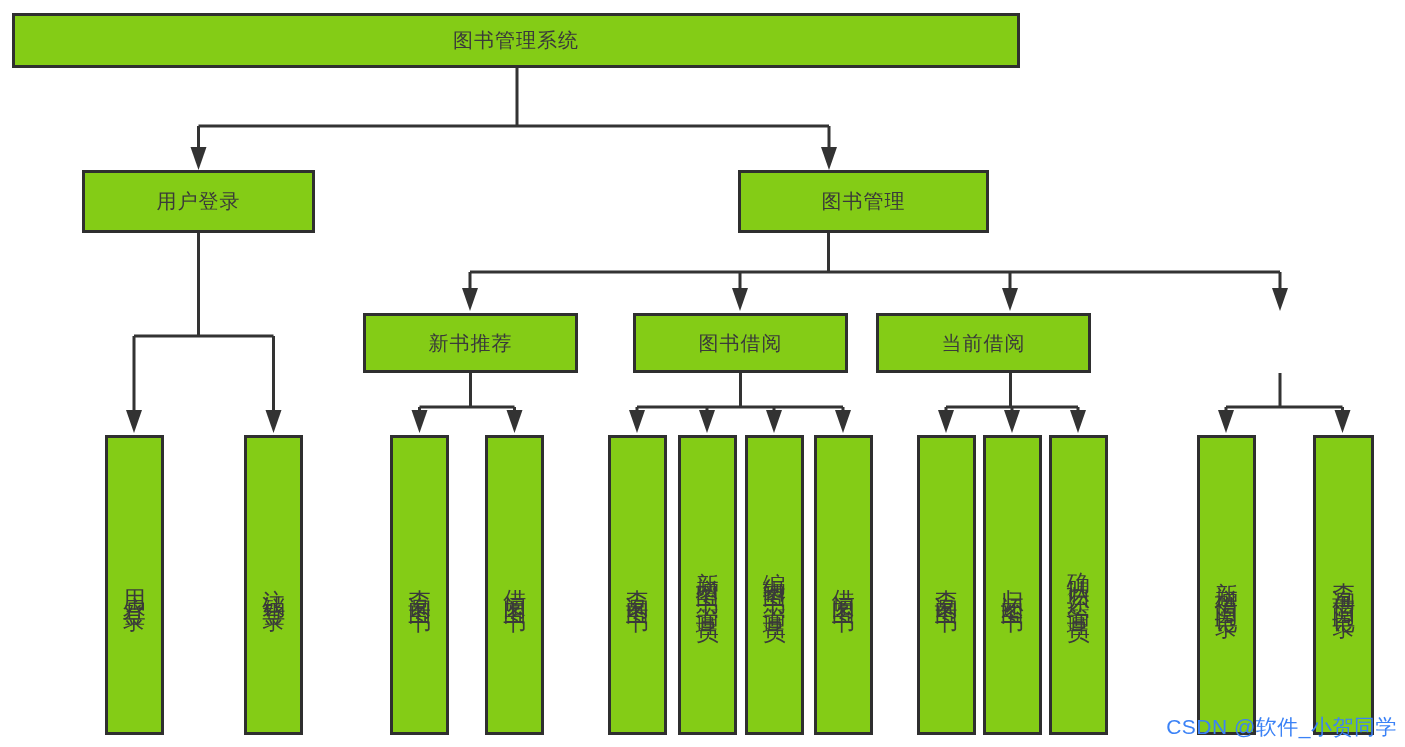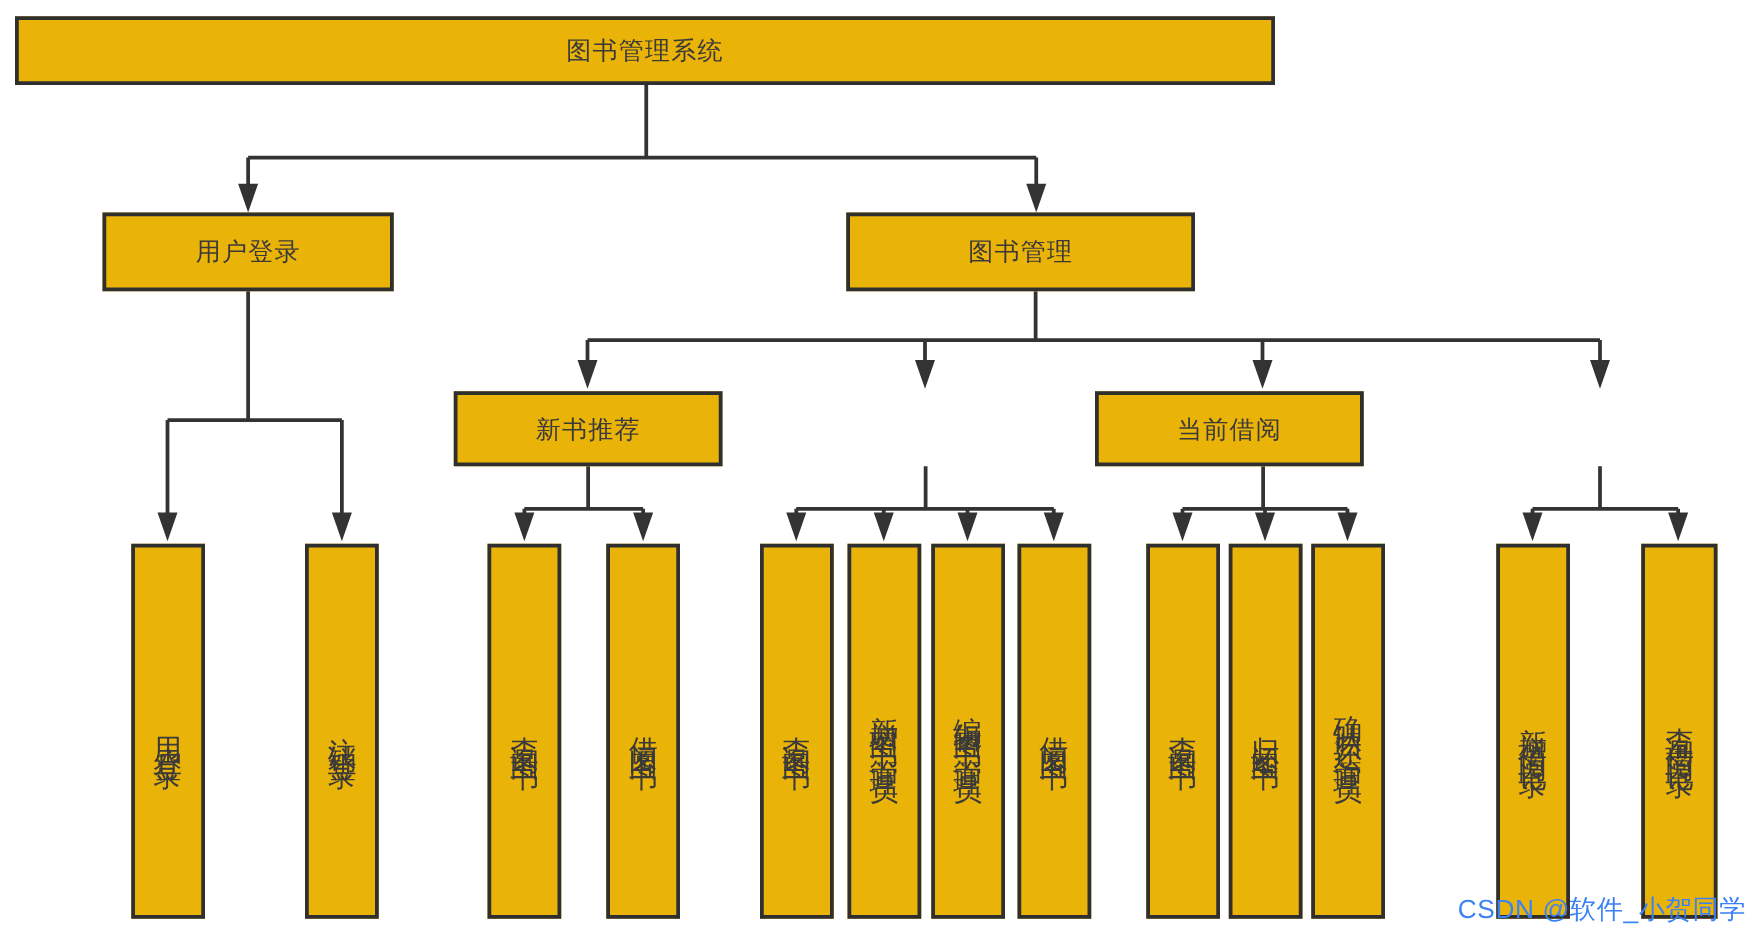--- a/index.html
+++ b/index.html
@@ -6,21 +6,21 @@
   #stage {
     position:relative;
     width:1405px; height:747px;
     background:#ffffff;
     font-family:"Liberation Sans", sans-serif;
     overflow:hidden;
   }
   #connectors { position:absolute; left:0; top:0; width:1405px; height:747px; }
   .node {
     position:absolute;
-    background:#eab308;
+    background:#84cc16;
     border:3px solid #2f2f2f;
     box-sizing:border-box;
     display:flex; align-items:center; justify-content:center;
     color:#3a3a3a;
   }
   .root-node  { left:12px;  top:13px;  width:1008px; height:55px; font-size:20px; letter-spacing:1px; }
   .l2-node    { top:170px;  height:63px; font-size:20px; letter-spacing:1px; }
   .l3-node    { top:313px;  width:215px; height:60px; font-size:20px; letter-spacing:1px; }
   .leaf-node  { top:435px;  width:59px;  height:300px; }
   .leaf-node span {
@@ -85,26 +85,29 @@
     </g>
   </svg>
 
   <div class="node root-node">
     <span>图书管理系统</span>
   </div>
 
   <div class="node l2-node" style="left:82px; width:233px;">
     <span>用户登录</span>
   </div>
-  <div class="node l2-node" style="left:677px; width:279px;">
+  <div class="node l2-node" style="left:738px; width:251px;">
     <span>图书管理</span>
   </div>
 
   <div class="node l3-node" style="left:363px;">
     <span>新书推荐</span>
+  </div>
+  <div class="node l3-node" style="left:633px;">
+    <span>图书借阅</span>
   </div>
   <div class="node l3-node" style="left:876px;">
     <span>当前借阅</span>
   </div>
 
   <div class="node leaf-node" style="left:104.5px;">
     <span>用户登录</span>
   </div>
   <div class="node leaf-node" style="left:244px;">
     <span>注销登录</span>

